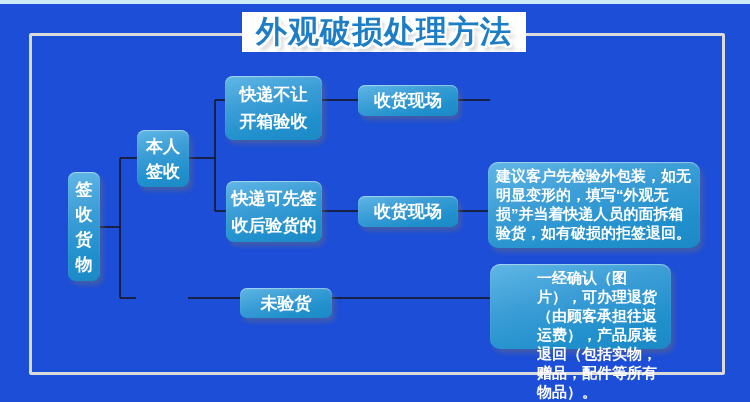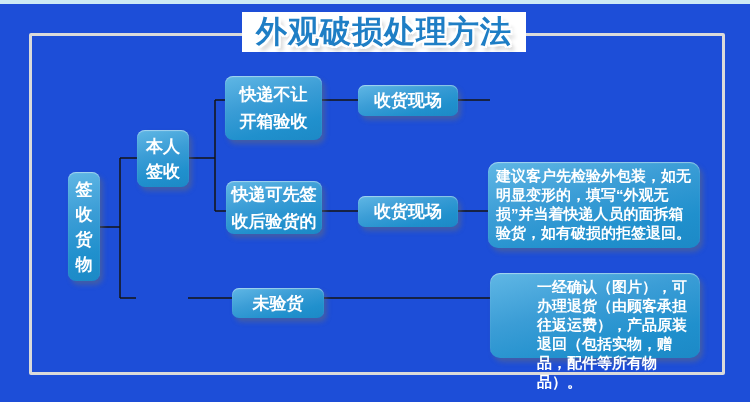--- a/index.html
+++ b/index.html
@@ -64,34 +64,34 @@
   .node {
     display:flex; align-items:center; justify-content:center;
     text-align:center;
     font-size:17px;
     line-height:25px;
   }
   .node-root     { left:68px;  top:172px; width:32px;  height:109px; padding:0; line-height:25px;text-align:center; }
   .node-self     { left:137px; top:130px; width:52px;  height:57px;  padding:10px 8px; }
   .node-proxy    { left:136px; top:270px; width:52px;  height:57px;  padding:0 8px; }
   .node-noopen   { left:225px; top:76px;  width:97px;  height:64px;  padding:0 10px; line-height:27px; }
-  .node-signfirst{ left:226px; top:181px; width:96px;  height:53px;  padding:0 0;  line-height:27px; }
+  .node-signfirst{ left:226px; top:181px; width:96px;  height:61px;  padding:0 0;  line-height:27px; }
   .node-site1    { left:358px; top:85px;  width:100px; height:31px;  border-radius:7px; }
   .node-site2    { left:358px; top:196px; width:100px; height:31px;  border-radius:7px; }
-  .node-uninspected { left:232px; top:288px; width:92px; height:30px; border-radius:7px; }
+  .node-uninspected { left:240px; top:288px; width:92px; height:30px; border-radius:7px; }
   .info {
     font-size:15px;
     line-height:19px;
     padding:4px 8px;
     border-radius:10px;
     text-align:left;
   }
   .info-1 { left:490px; top:57px;  width:212px; height:84px; }
   .info-2 { left:488px; top:162px; width:212px; height:86px; }
-  .info-3 { left:490px; top:273px; width:210px; height:85px;padding-left:47px; }
+  .info-3 { left:490px; top:264px; width:181px; height:85px;padding-left:47px; }
 </style>
 </head>
 <body>
 
 <div class="canvas">
 
   <div class="topbar"></div>
 
   <div class="frame"></div>
 

